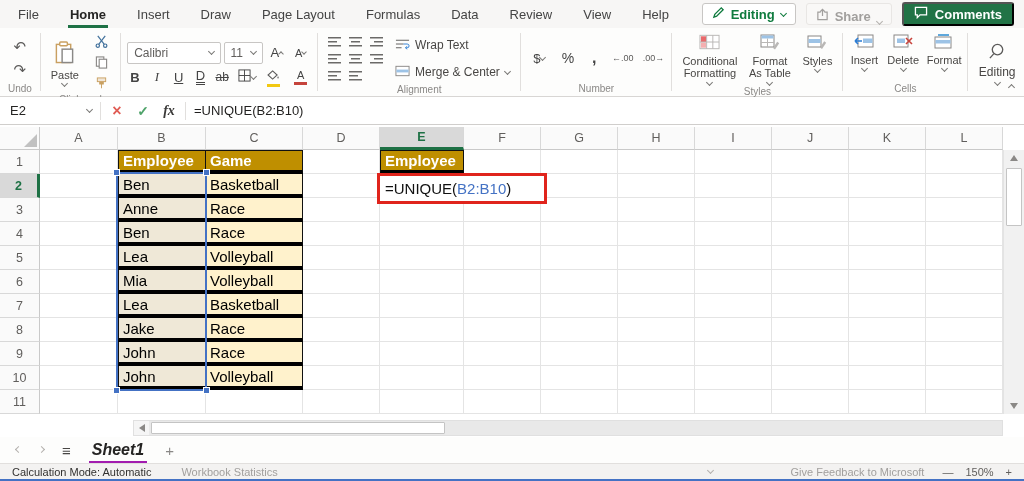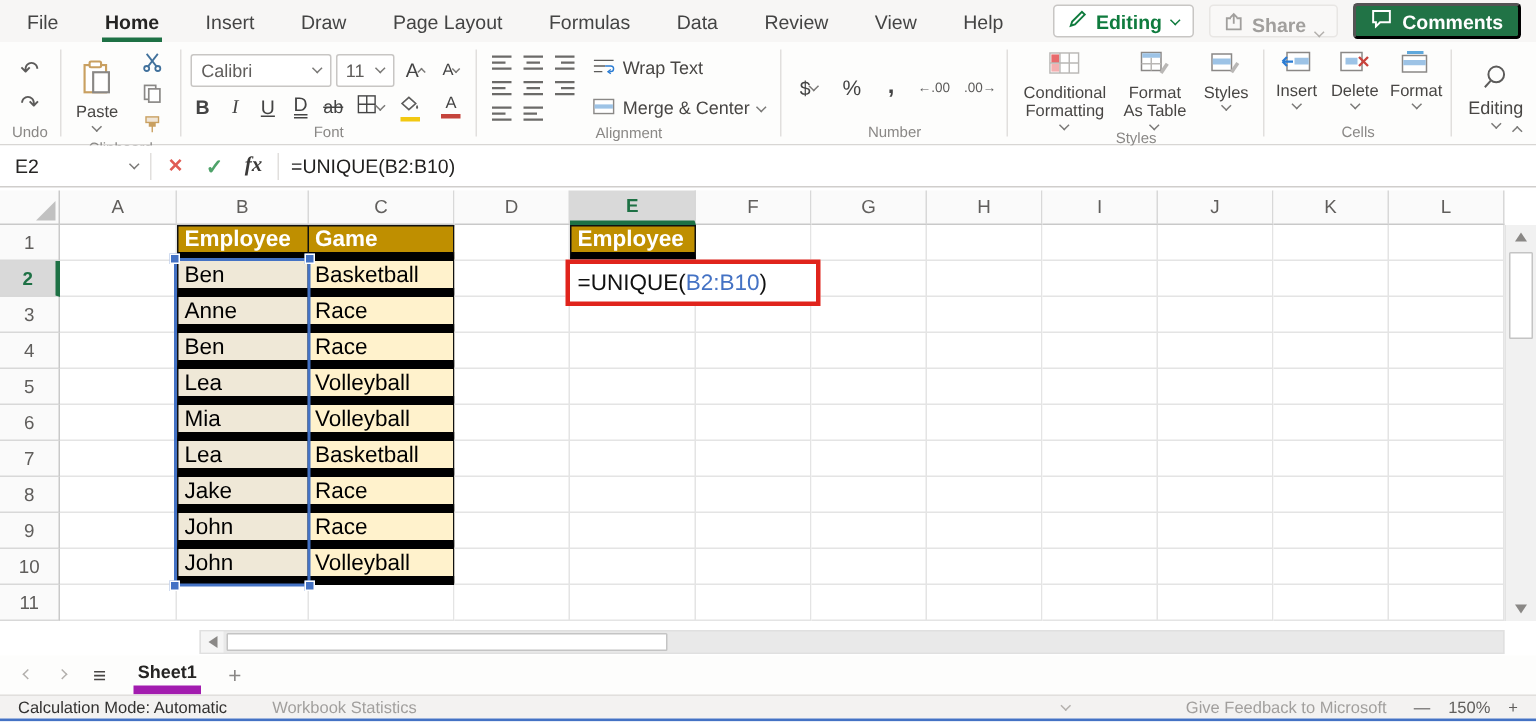--- a/index.html
+++ b/index.html
@@ -80,21 +80,21 @@
   .sh-corner{position:relative;background:#FAFAFA;border-right:1px solid #C9C9C9;border-bottom:1px solid #C9C9C9;}
   .sh-corner .tri{position:absolute;right:2px;bottom:2px;width:0;height:0;border-left:13px solid transparent;border-bottom:13px solid #C1C1C1;}
   .sh-col{background:#FAFAFA;border-right:1px solid #D8D8D8;border-bottom:1px solid #C9C9C9;
           display:flex;align-items:center;justify-content:center;font-size:12.5px;color:#605E5C;}
   .sh-col.sel{background:#D9D9D9;color:#1E7145;font-weight:700;border-bottom:3px solid #1E7145;}
   .sh-row{background:#FAFAFA;border-right:1px solid #C9C9C9;border-bottom:1px solid #D8D8D8;
           display:flex;align-items:center;justify-content:center;font-size:12.5px;color:#605E5C;}
   .sh-row.sel{background:#D9D9D9;color:#1E7145;font-weight:700;border-right:3px solid #1E7145;}
   .cell{background:#fff;border-right:1px solid #E4E4E4;border-bottom:1px solid #E4E4E4;
         display:flex;align-items:center;padding-left:4px;font-size:15px;color:#000;overflow:hidden;white-space:nowrap;}
-  .cell.t{border-right:1px solid #111;border-bottom:6px solid #000000;}
+  .cell.t{border-right:1px solid #111;border-bottom:4px solid #000000;}
   .cell.bt{border-top:1px solid #111;}
   .cell.bl{border-left:1px solid #111;}
   .cell.gold{background:#BF8F00;color:#fff;font-weight:700;}
   .cell.name{background:#EFE8D7;}
   .cell.game{background:#FFF2CC;}
   .rangesel{position:absolute;left:116px;top:45px;width:91px;height:219px;border:2px solid #4472C4;z-index:5;pointer-events:none;}
   .hdl{position:absolute;width:7px;height:7px;background:#4472C4;border:1px solid #fff;}
   .hdl.tl{left:-5px;top:-5px;} .hdl.tr{right:-5px;top:-5px;} .hdl.bl{left:-5px;bottom:-5px;} .hdl.br{right:-5px;bottom:-5px;}
   .redbox{position:absolute;left:377px;top:46px;width:170px;height:31px;border:3px solid #E0241C;background:#fff;z-index:6;
           display:flex;align-items:center;padding-left:5px;font-size:15px;color:#111;}
@@ -107,21 +107,21 @@
   .tri-up{width:0;height:0;border-left:4px solid transparent;border-right:4px solid transparent;border-bottom:6px solid #8A8886;}
   .tri-down{width:0;height:0;border-left:4px solid transparent;border-right:4px solid transparent;border-top:6px solid #8A8886;}
   .tri-left{width:0;height:0;border-top:4px solid transparent;border-bottom:4px solid transparent;border-right:6px solid #8A8886;}
   .vs-thumb{position:absolute;left:2px;right:2px;top:18px;height:58px;background:#fff;border:1px solid #C4C4C4;border-radius:1px;}
   .hscroll{position:absolute;left:133px;top:420px;width:870px;height:16px;background:#E9E9E9;border:1px solid #E0E0E0;}
   .hs-btn{position:absolute;left:0;top:0;width:15px;height:100%;background:#F5F5F5;display:flex;align-items:center;justify-content:center;}
   .hs-thumb{position:absolute;left:17px;top:1px;height:12px;width:294px;background:#fff;border:1px solid #C4C4C4;border-radius:1px;}
 
   
   .sheetbar{position:absolute;top:437px;left:0;right:0;height:26px;background:#FDFDFC;display:flex;align-items:center;gap:18px;padding-left:16px;}
-  .stab{font-size:12px;font-weight:700;color:#252423;border-bottom:6px solid #a21caf;padding:4px 3px 2px;}
+  .stab{font-size:16px;font-weight:700;color:#252423;border-bottom:2px solid #a21caf;padding:4px 3px 2px;font-style:italic;}
   .hamb{font-size:15px;color:#484644;line-height:1;}
   .addsheet{font-size:15px;color:#8A8886;line-height:1;}
 
   
   .statusbar{position:absolute;top:463px;left:0;right:0;height:16px;background:#F3F2F1;border-top:1px solid #E1DFDD;
              display:flex;align-items:center;font-size:11px;color:#A19F9D;padding:0 12px;}
   .sb-calc{color:#323130;margin-right:30px;}
   .sb-right{margin-left:auto;display:flex;align-items:center;gap:18px;}
   .sb-zoom{display:flex;align-items:center;gap:12px;color:#605E5C;}
   .bottomline{position:absolute;bottom:0;left:0;right:0;height:2px;background:#4472C4;}
@@ -272,21 +272,20 @@
                   <path d="M12 6.5 q1.6 2.2 0 3.2 q-1.6 -1 0 -3.2" fill="#5C5B5A"></path>
                 </svg></span>
             <span class="colorbar" style="background:#F2C811"></span>
           </button>
           <button class="ib" style="width:28px;flex-direction:column">
             <span class="ltr" style="font-size:11px;line-height:1">A</span>
             <span class="colorbar" style="background:#C5443C"></span>
           </button>
         </div>
       </div>
-      <div class="rg-cap">Font</div>
     </div>
     <div class="rsep"></div>
 
     <div class="rg" style="width:200px">
       <div class="rg-body" style="gap:8px">
         <div class="algrid">
           <button class="ib">
               <span class="bars bl"></span>
             </button>
           <button class="ib">

